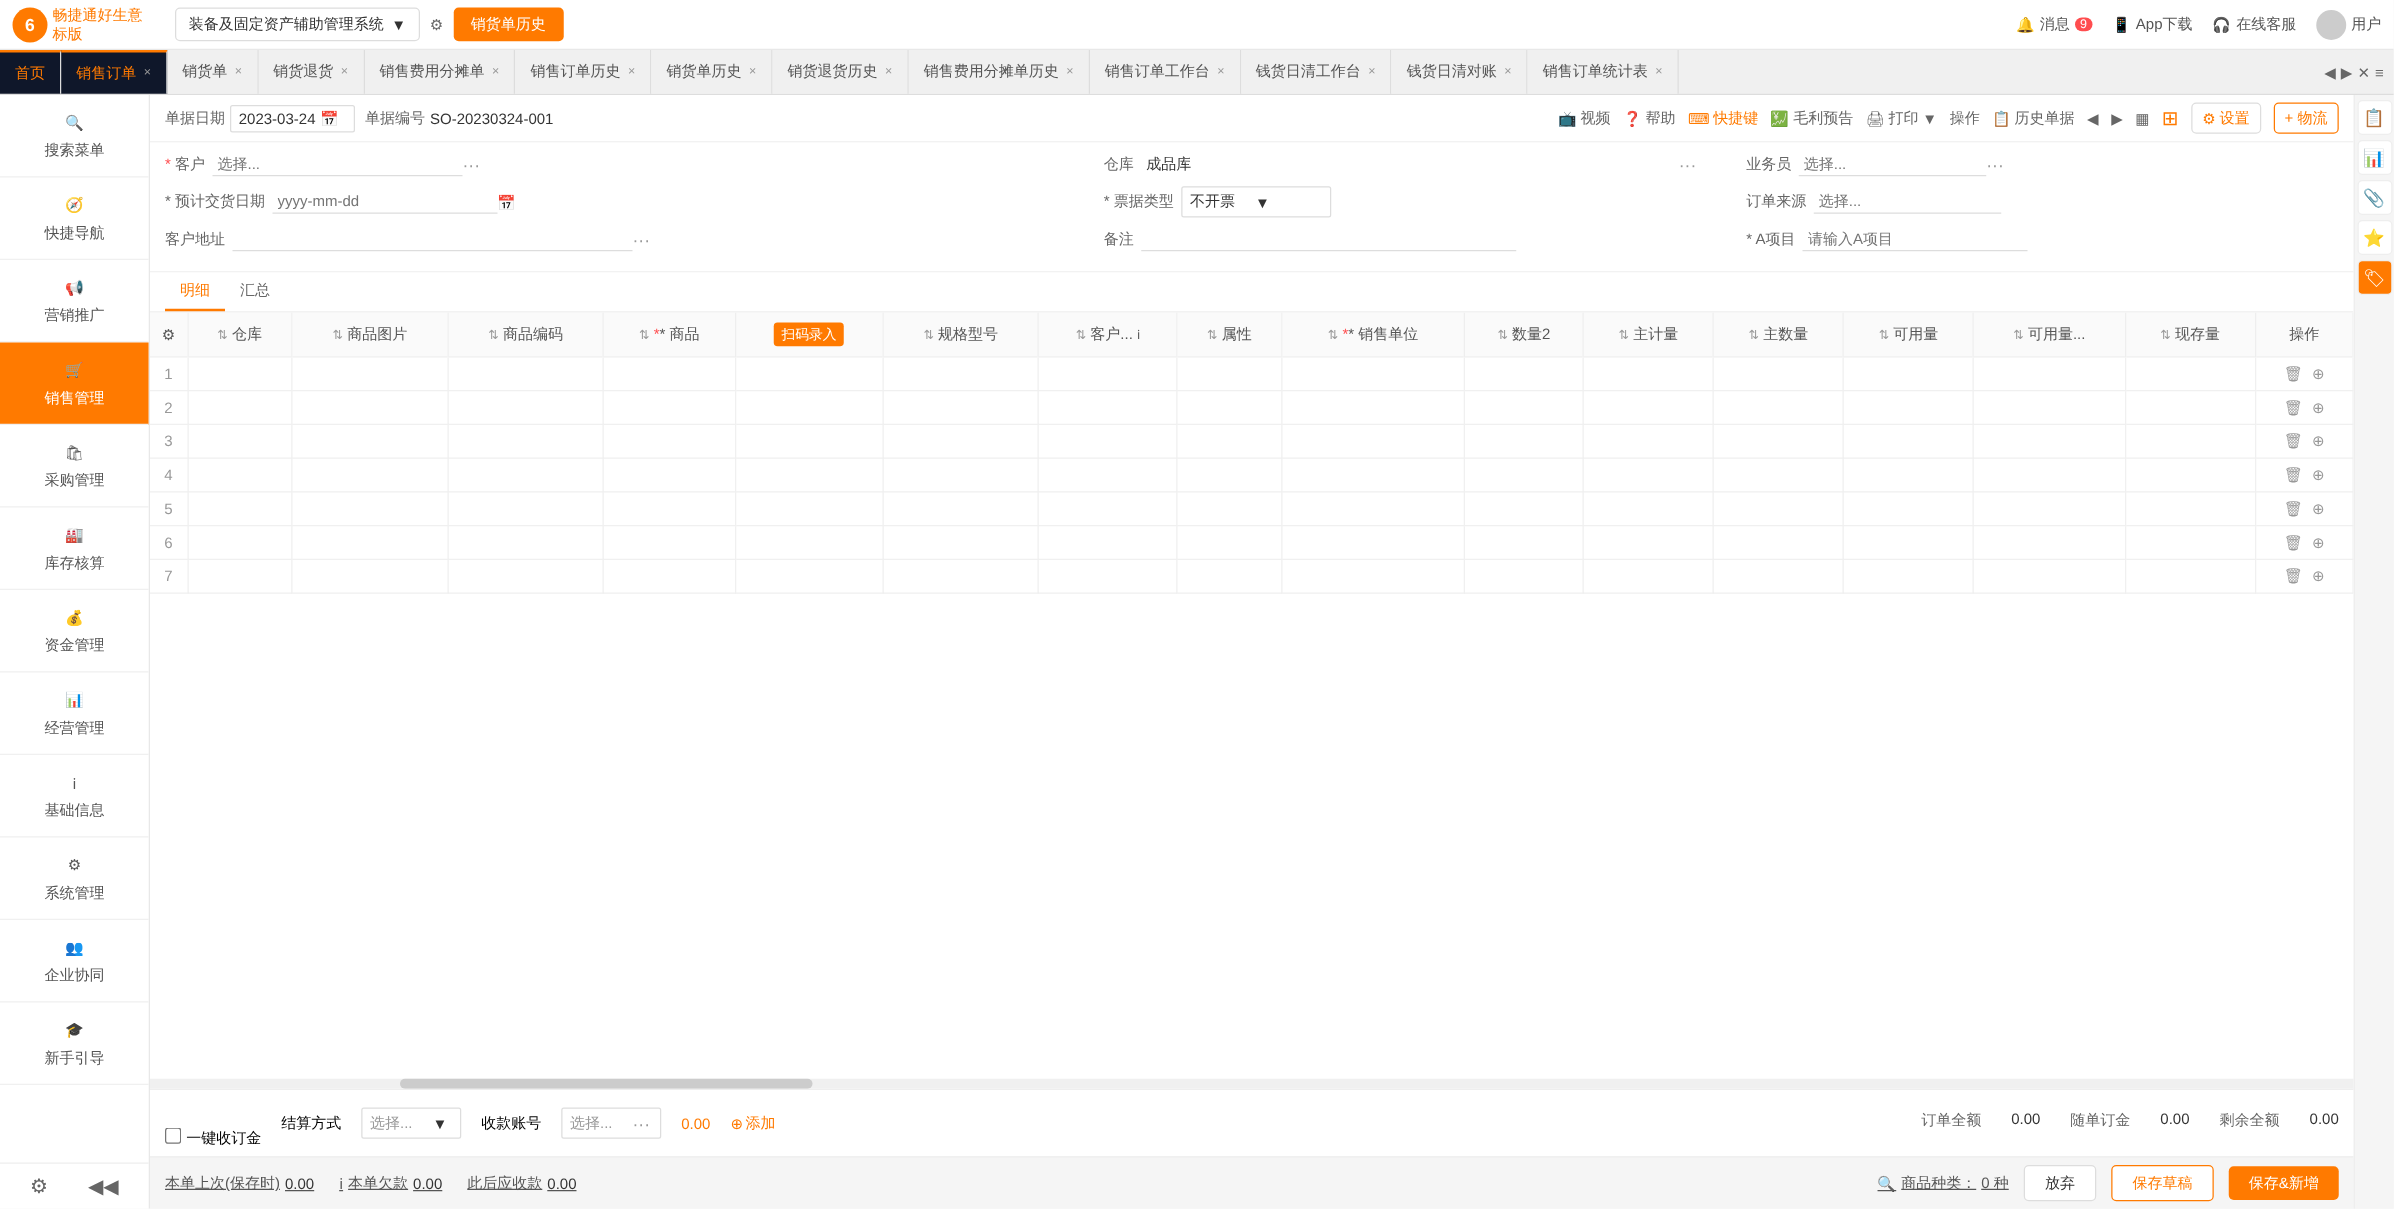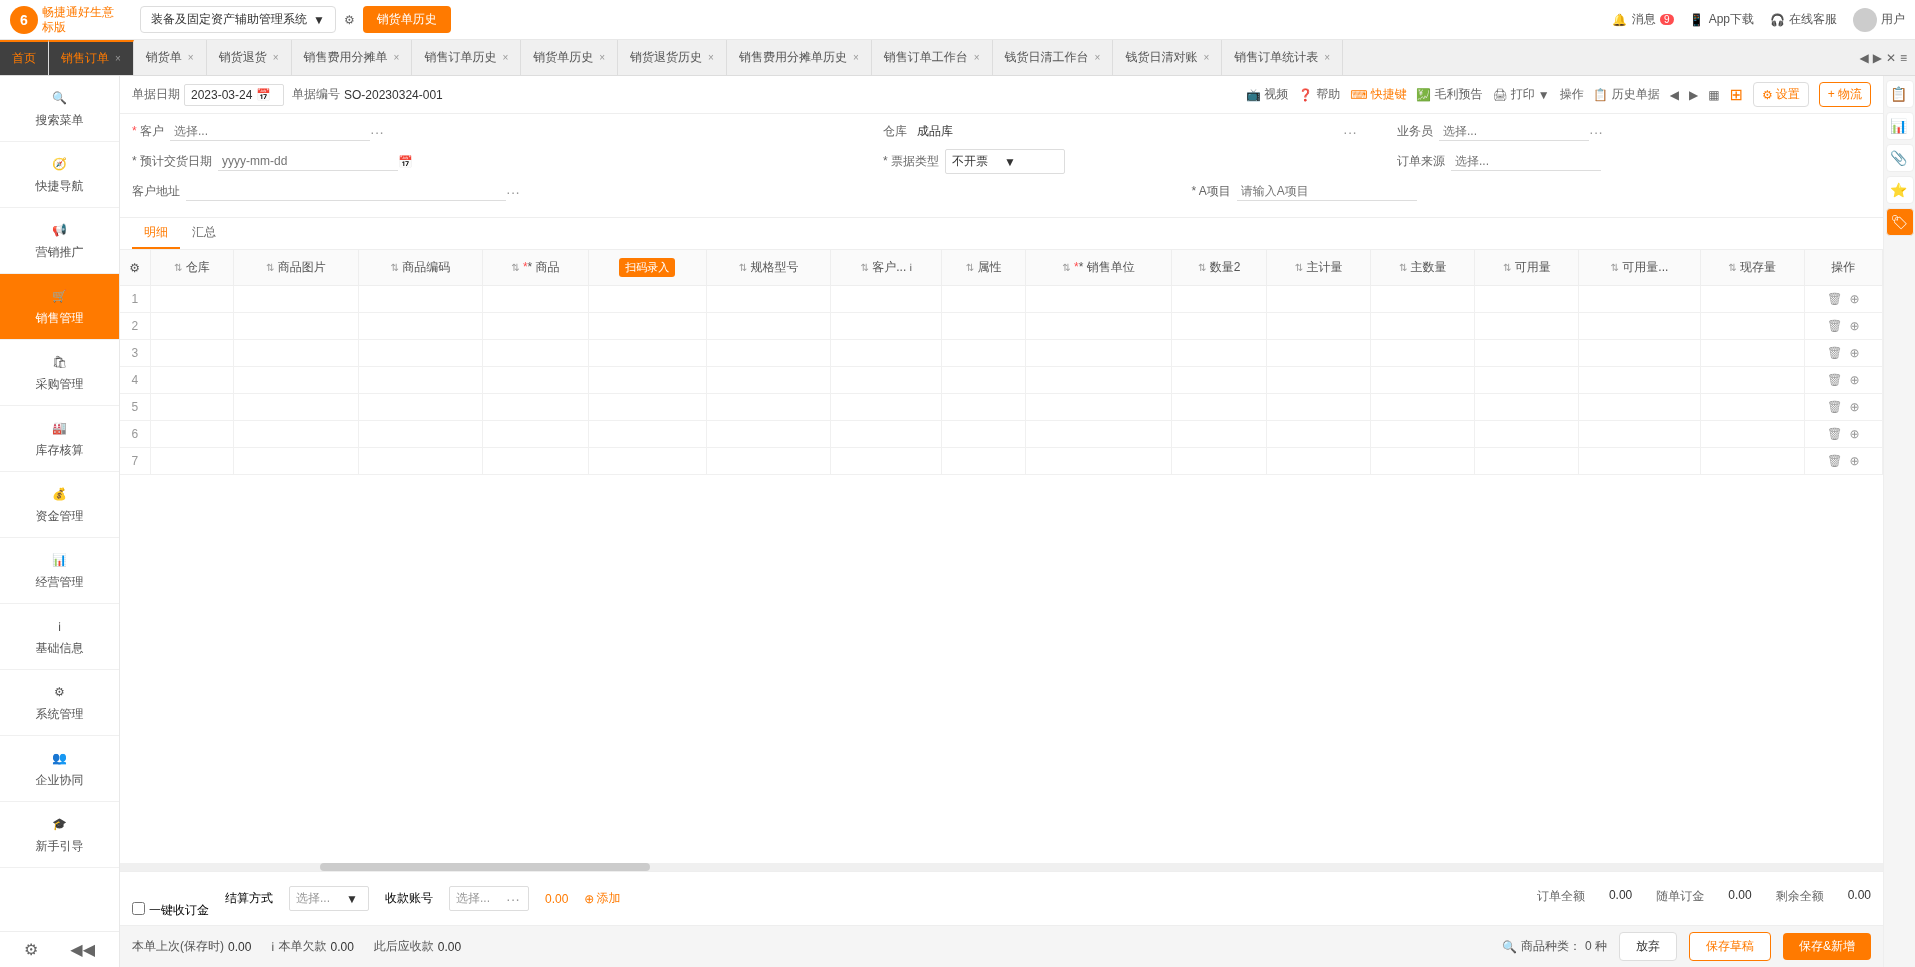--- a/index.html
+++ b/index.html
@@ -105,21 +105,21 @@
       align-items: center;
       gap: 4px;
       cursor: pointer;
       color: #555;
       font-size: 12px;
       white-space: nowrap;
       border-right: 1px solid #ddd;
       background: #f0f0f0;
     }
     .tab-item.active {
-      background: #404040;
+      background: #0f172a;
       color: #ff7a00;
       border-top: 2px solid #ff7a00;
       text-align: center;
     }
     .tab-item .close-x {
       font-size: 10px;
       color: #999;
       margin-left: 2px;
     }
     .tab-bar-actions {
@@ -434,20 +434,21 @@
       align-items: center;
       gap: 20px;
       border-top: 1px solid #eee;
       font-size: 12px;
       color: #555;
     }
     .status-item {
       display: flex;
       align-items: center;
       gap: 4px;
+      text-decoration: underline;
     }
     .status-bar-right {
       margin-left: auto;
       display: flex;
       align-items: center;
       gap: 12px;
     }
     .btn-discard {
       border: 1px solid #ddd;
       background: #fff;
@@ -760,20 +761,24 @@
           <input class="form-input" type="text" style="max-width: 150px;" placeholder="选择...">
         </div>
       </div>
       <div class="form-row">
         <div class="form-field" style="flex:1.5;">
           <span class="form-label">客户地址</span>
           <input class="form-input" type="text" style="max-width: 320px;">
           <span class="dots-btn">···</span>
         </div>
         <div class="form-field" style="flex:1;margin-left:40px;">
+          <span class="form-label">备注</span>
+          <input class="form-input" type="text" style="max-width: 300px;">
+        </div>
+        <div class="form-field" style="flex:1;margin-left:40px;">
           <span class="form-label">* A项目</span>
           <input class="form-input" type="text" style="max-width: 180px;" placeholder="请输入A项目">
         </div>
       </div>
     </div>
 
     <div class="table-section">
       <div class="table-tabs">
         <div class="table-tab active">明细</div>
         <div class="table-tab">汇总</div>

